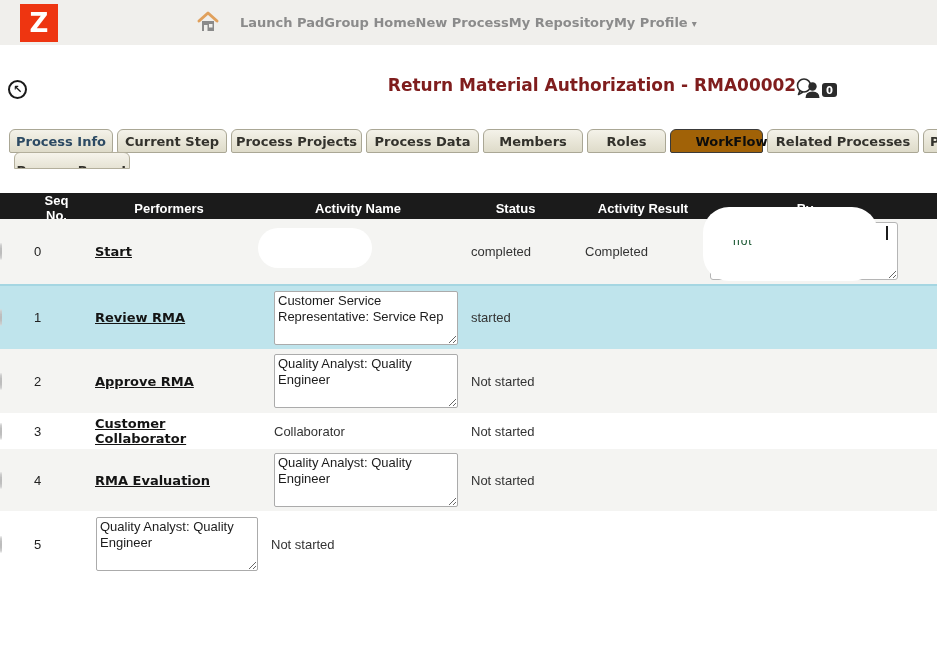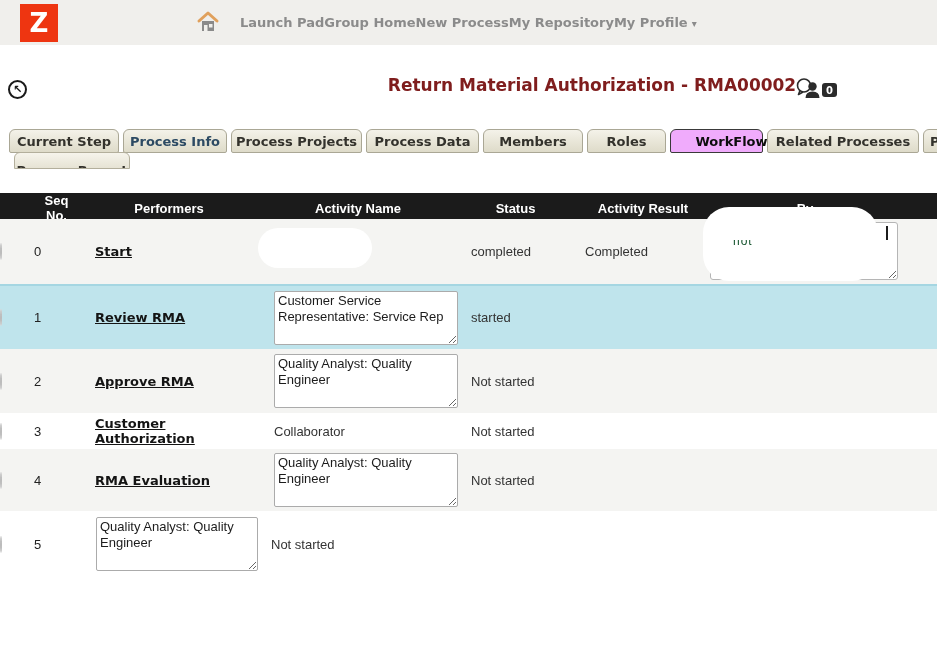--- a/index.html
+++ b/index.html
@@ -25,21 +25,21 @@
   .cmt-group { position:absolute; left:795px; top:77px; display:flex; align-items:flex-start; }
   .cmt-badge { margin-left:-3px; margin-top:6px; width:15px; height:14px; background:#2b2b2b; border-radius:3px;
                color:#fff; font-size:10px; font-weight:bold; display:flex; align-items:center; justify-content:center; }
   
   .tabs { position:absolute; left:9px; top:129px; display:flex; gap:4px; }
   .tab { height:24px; display:flex; align-items:center; justify-content:center;
          background:linear-gradient(#f4f2e9,#dedbc9); border:1px solid #aaa795;
          border-radius:6px 6px 2px 2px; font-size:13px; font-weight:bold; color:#33322c;
          cursor:pointer; white-space:nowrap; }
   .tab.blue { color:#2c4a63; }
-  .tab.active { background:#f0abfc; border:1px solid #3a3a3a; color:#0d0d0d;padding-left:30px; }
+  .tab.active { background:#a16207; border:1px solid #3a3a3a; color:#0d0d0d;padding-left:30px; }
   .tab.clipped { justify-content:flex-start; padding-left:6px; }
   .tab-wrap2 { position:absolute; left:14px; top:152px; width:116px; height:17px; overflow:hidden;
                background:linear-gradient(#f6f4ec,#e6e3d4); border:1px solid #b3af9c; border-radius:6px 6px 0 0; }
   .tab-wrap2 span { display:block; margin-top:10px; text-align:center; font-size:13px; font-weight:bold; color:#33322c; }
   
   .grid-cols { display:grid; grid-template-columns:28px 52px 178px 200px 115px 140px 1fr; }
   .thead { position:absolute; left:0; top:193px; width:937px; height:26px; background:#1b1b1b;
            color:#fff; font-family:"Liberation Sans",sans-serif; font-size:13px; font-weight:bold; align-items:center; }
   .th { text-align:center; }
   .th.seq { text-align:center; padding-left:5px; grid-column:2; }
@@ -101,22 +101,22 @@
     <svg width="30" height="23" viewBox="0 0 30 23">
       <circle cx="9" cy="8.5" r="6.5" fill="none" stroke="#2b2b2b" stroke-width="1.6"></circle>
       <path d="M5 13.5 L3.5 17.5 L8 15" fill="none" stroke="#2b2b2b" stroke-width="1.6" stroke-linejoin="round"></path>
       <circle cx="17.5" cy="9.5" r="4.2" fill="#2b2b2b"></circle>
       <path d="M10.5 21 Q10.5 14.5 17.5 14.5 Q24.5 14.5 24.5 21 Z" fill="#2b2b2b"></path>
     </svg>
     <span class="cmt-badge">0</span>
   </div>
 
   <div class="tabs">
+    <div class="tab blue" style="width:104px">Process Info</div>
     <div class="tab" style="width:110px">Current Step</div>
-    <div class="tab blue" style="width:104px">Process Info</div>
     <div class="tab" style="width:131px">Process Projects</div>
     <div class="tab" style="width:113px">Process Data</div>
     <div class="tab" style="width:100px">Members</div>
     <div class="tab" style="width:79px">Roles</div>
     <div class="tab active" style="width:93px">WorkFlow</div>
     <div class="tab" style="width:152px">Related Processes</div>
     <div class="tab clipped" style="width:120px">Pr</div>
   </div>
   <div class="tab-wrap2">
     <span>Process Report</span>
@@ -173,21 +173,21 @@
           <textarea class="perf" style="">Quality Analyst: Quality Engineer</textarea>
         </div>
       <div class="status-cell">Not started</div>
       <div class="result-cell"></div>
       <div></div>
     </div>
 
     <div class="row grid-cols" style="height:36px">
       <div><span class="radio"></span></div>
       <div class="seq-cell">3</div>
-      <div class="act-cell"><span class="act-link">Customer Authorization</span></div>
+      <div class="act-cell"><span class="act-link">Customer Collaborator</span></div>
       <div class="perf-text">Collaborator</div>
       <div class="status-cell">Not started</div>
       <div class="result-cell"></div>
       <div></div>
     </div>
 
     <div class="row shade grid-cols" style="height:62px">
       <div><span class="radio"></span></div>
       <div class="seq-cell">4</div>
       <div class="act-cell"><span class="act-link">RMA Evaluation</span></div>

